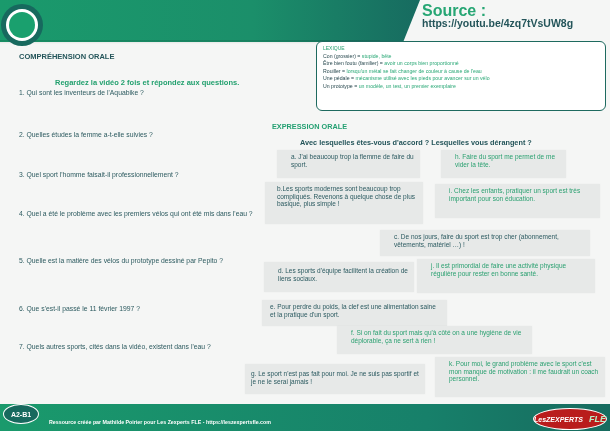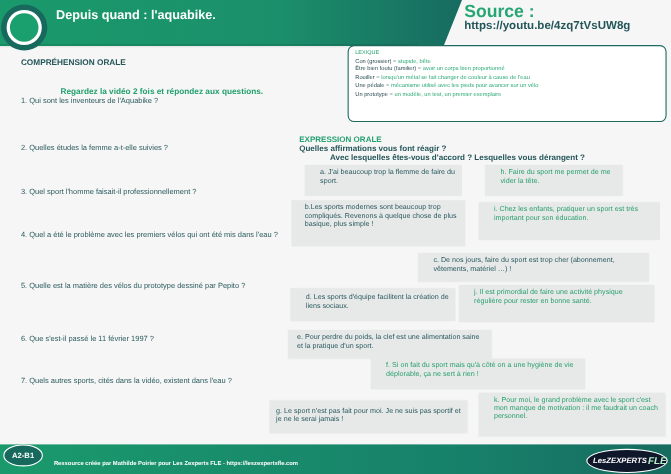--- a/index.html
+++ b/index.html
@@ -105,40 +105,39 @@
       font-weight: bold; font-size: 7px;
       display: flex; align-items: center; justify-content: center;
     }
     .footer-text {
       position: absolute; left: 49px; top: 419px;
       color: #ffffff; font-family: "Liberation Sans", sans-serif;
       font-weight: bold; font-size: 5.3px;
     }
     .brand-logo {
       position: absolute; left: 533px; top: 408px; width: 74px; height: 22px;
-      border-radius: 50%; background: #0f172a; border: 1.5px solid #ffffff;
-      display: flex; align-items: center; justify-content: flex-end;
+      border-radius: 50%; background: #b91c1c; border: 1.5px solid #ffffff;
+      display: flex; align-items: center; justify-content: space-between;
       font-family: "Liberation Sans", sans-serif; font-weight: bold;
       color: #ffffff; font-size: 7px; font-style: italic;
     }
     .brand-logo .fle { color: #b8f0c8; font-size: 9px; margin-left: 1px; }
   </style>
 </head>
 <body>
 
 <div class="page">
 
   <div class="header-band"></div>
   <div class="header-shadow"></div>
   <div class="logo-ring">
     <div class="mid">
         <div class="inner"></div>
       </div>
   </div>
-  <div class="title">Depuis quand : l'aquabike.</div>
 
   <div class="source">
     <span class="lbl">Source :</span>
     <span class="url">https://youtu.be/4zq7tVsUW8g</span>
   </div>
 
   <div class="lexique">
     <div class="lex-title">LEXIQUE</div>
     <div><span class="term">Con (grossier) = </span><span class="def">stupide, bête</span></div>
     <div><span class="term">Être bien foutu (familier) = </span><span class="def">avoir un corps bien proportionné</span></div>
@@ -152,21 +151,20 @@
 
   <div class="q" style="top:89px;">1. Qui sont les inventeurs de l'Aquabike ?</div>
   <div class="q" style="top:131px;">2. Quelles études la femme a-t-elle suivies ?</div>
   <div class="q" style="top:171px;">3. Quel sport l'homme faisait-il professionnellement ?</div>
   <div class="q" style="top:210px; width:245px;">4. Quel a été le problème avec les premiers vélos qui ont été mis dans l'eau ?</div>
   <div class="q" style="top:257px; width:245px;">5. Quelle est la matière des vélos du prototype dessiné par Pepito ?</div>
   <div class="q" style="top:305px;">6. Que s'est-il passé le 11 février 1997 ?</div>
   <div class="q" style="top:343px; width:245px;">7. Quels autres sports, cités dans la vidéo, existent dans l'eau ?</div>
 
   <div class="eo-title">EXPRESSION ORALE</div>
-  <div class="eo-q1">Quelles affirmations vous font réagir ?</div>
   <div class="eo-q2">Avec lesquelles êtes-vous d'accord ? Lesquelles vous dérangent ?</div>
 
   <div class="card dark" style="left:277px; top:150px; width:143px; height:28px; padding-left:14px;">a. J'ai beaucoup trop la flemme de faire du sport.</div>
   <div class="card green" style="left:441px; top:150px; width:125px; height:28px; padding-left:14px;">h. Faire du sport me permet de me vider la tête.</div>
 
   <div class="card dark" style="left:265px; top:182px; width:158px; height:42px; padding-left:12px;">b.Les sports modernes sont beaucoup trop compliqués. Revenons à quelque chose de plus basique, plus simple !</div>
   <div class="card green" style="left:435px; top:184px; width:165px; height:34px; padding-left:14px;">i. Chez les enfants, pratiquer un sport est très important pour son éducation.</div>
 
   <div class="card dark" style="left:380px; top:230px; width:210px; height:26px; padding-left:14px;">c. De nos jours, faire du sport est trop cher (abonnement, vêtements, matériel …) !</div>
 

